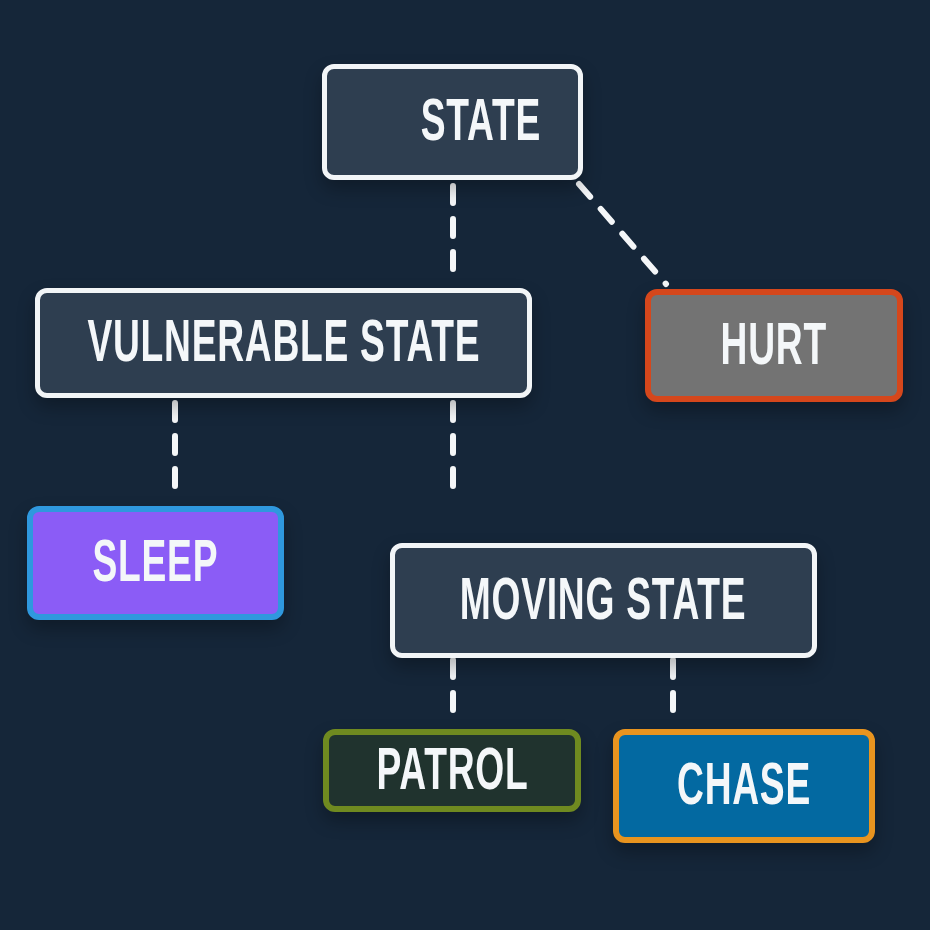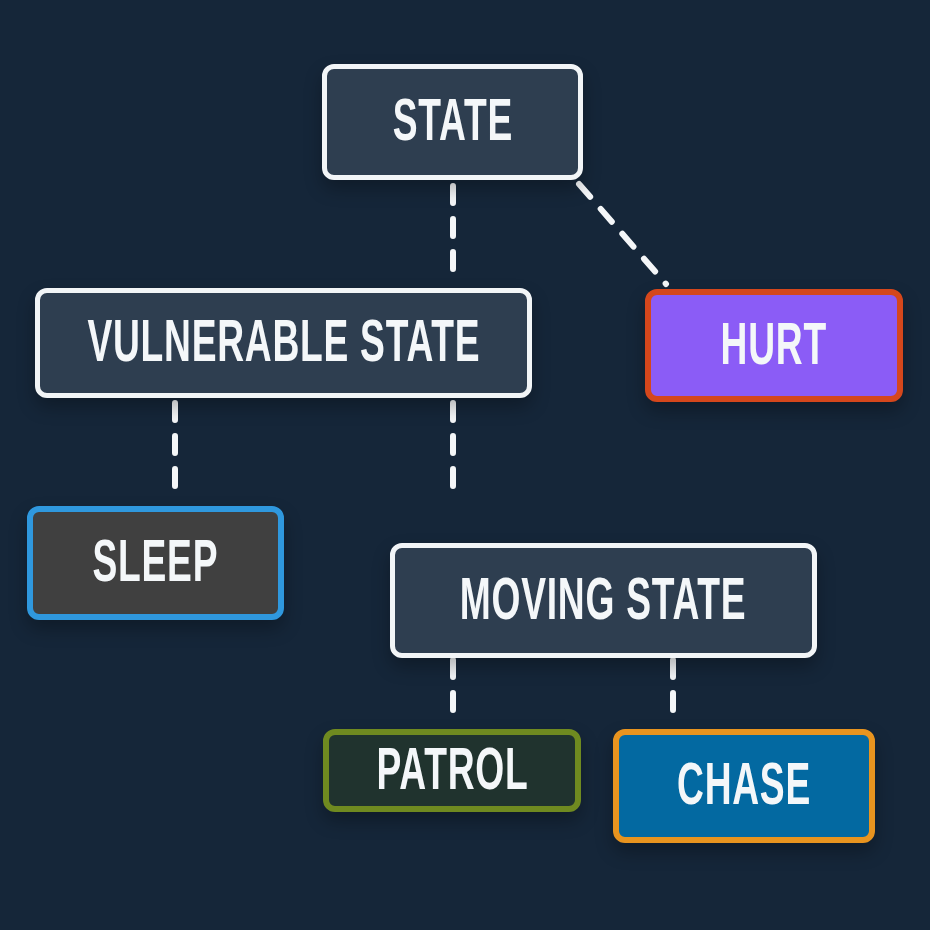--- a/index.html
+++ b/index.html
@@ -66,33 +66,33 @@
 
   <svg id="edges" viewBox="0 0 930 930">
     <line class="edge" x1="453" y1="186" x2="453" y2="283" style="stroke: rgb(244, 246, 248);"></line>
     <line class="edge" x1="579" y1="184" x2="666" y2="284" style="stroke: rgb(244, 246, 248);"></line>
     <line class="edge" x1="175" y1="403" x2="175" y2="501" style="stroke: rgb(244, 246, 248);"></line>
     <line class="edge" x1="453" y1="403" x2="453" y2="502" style="stroke: rgb(244, 246, 248);"></line>
     <line class="edge" x1="453" y1="627" x2="453" y2="724" style="stroke: rgb(244, 246, 248);"></line>
     <line class="edge" x1="673" y1="627" x2="673" y2="724" style="stroke: rgb(244, 246, 248);"></line>
   </svg>
 
-  <div class="node" id="node-state" style="border-color: rgb(242, 245, 247); background: rgb(46, 62, 80);">
+  <div class="node" id="node-state" style="border-color: rgb(242, 245, 247); background: rgb(46, 62, 80); justify-content: flex-end;">
     <span class="label">STATE</span>
   </div>
 
   <div class="node" id="node-vulnerable" style="border-color: rgb(242, 245, 247); background: rgb(46, 62, 80);">
     <span class="label">VULNERABLE STATE</span>
   </div>
 
-  <div class="node colored" id="node-hurt" style="border-color: rgb(213, 71, 28); background: #8b5cf6;">
+  <div class="node colored" id="node-hurt" style="border-color: rgb(213, 71, 28); background: #737373;">
     <span class="label">HURT</span>
   </div>
 
-  <div class="node colored" id="node-sleep" style="border-color: rgb(47, 152, 222); background: #404040; text-align: center;">
+  <div class="node colored" id="node-sleep" style="border-color: rgb(47, 152, 222); background: #8b5cf6; text-align: center;">
     <span class="label">SLEEP</span>
   </div>
 
   <div class="node" id="node-moving" style="border-color: rgb(242, 245, 247); background: rgb(46, 62, 80); margin-top: 36px;">
     <span class="label">MOVING STATE</span>
   </div>
 
   <div class="node colored" id="node-patrol" style="border-color: rgb(111, 138, 32); background: rgb(32, 51, 46);">
     <span class="label">PATROL</span>
   </div>

